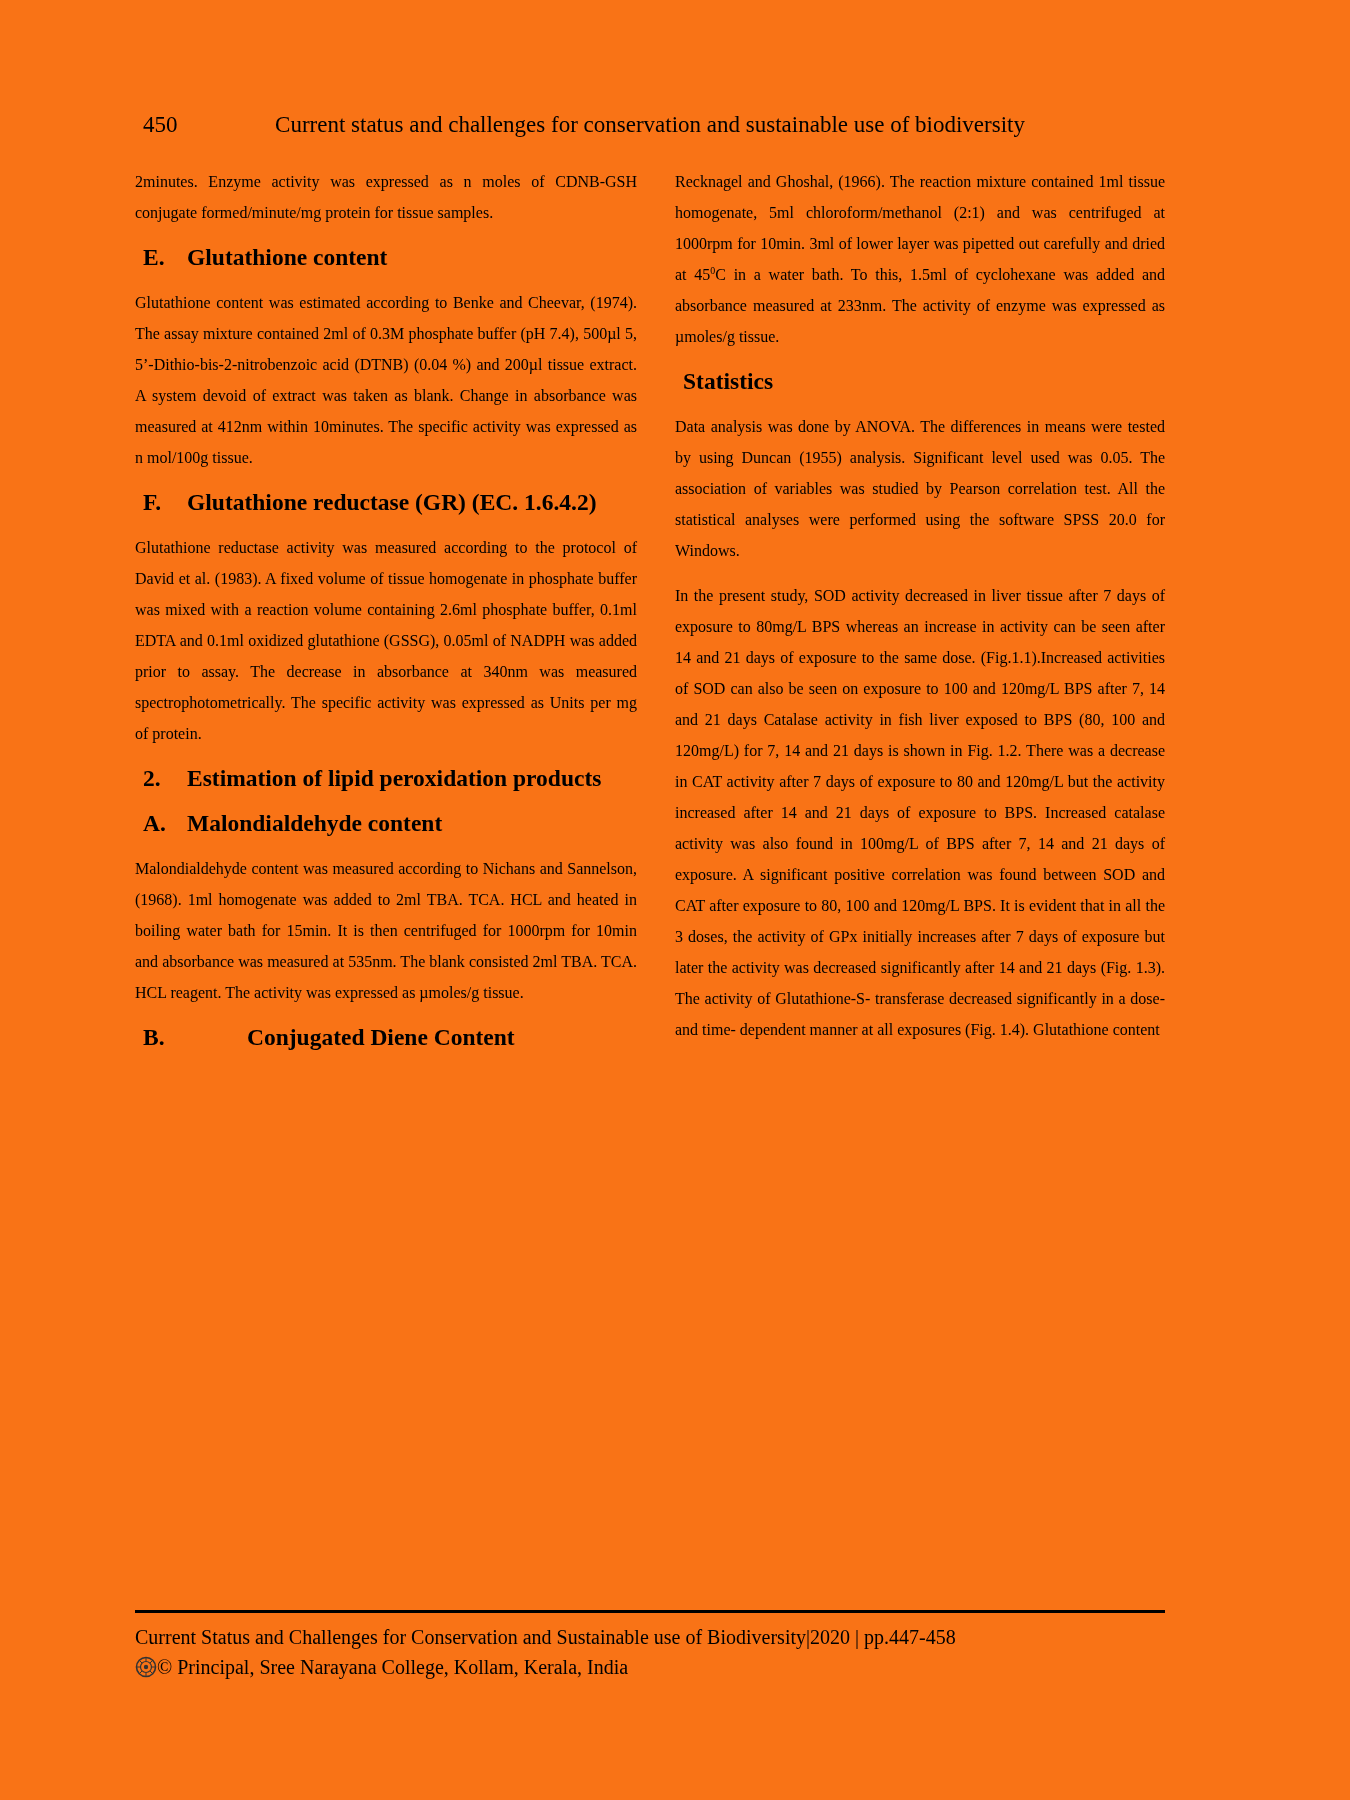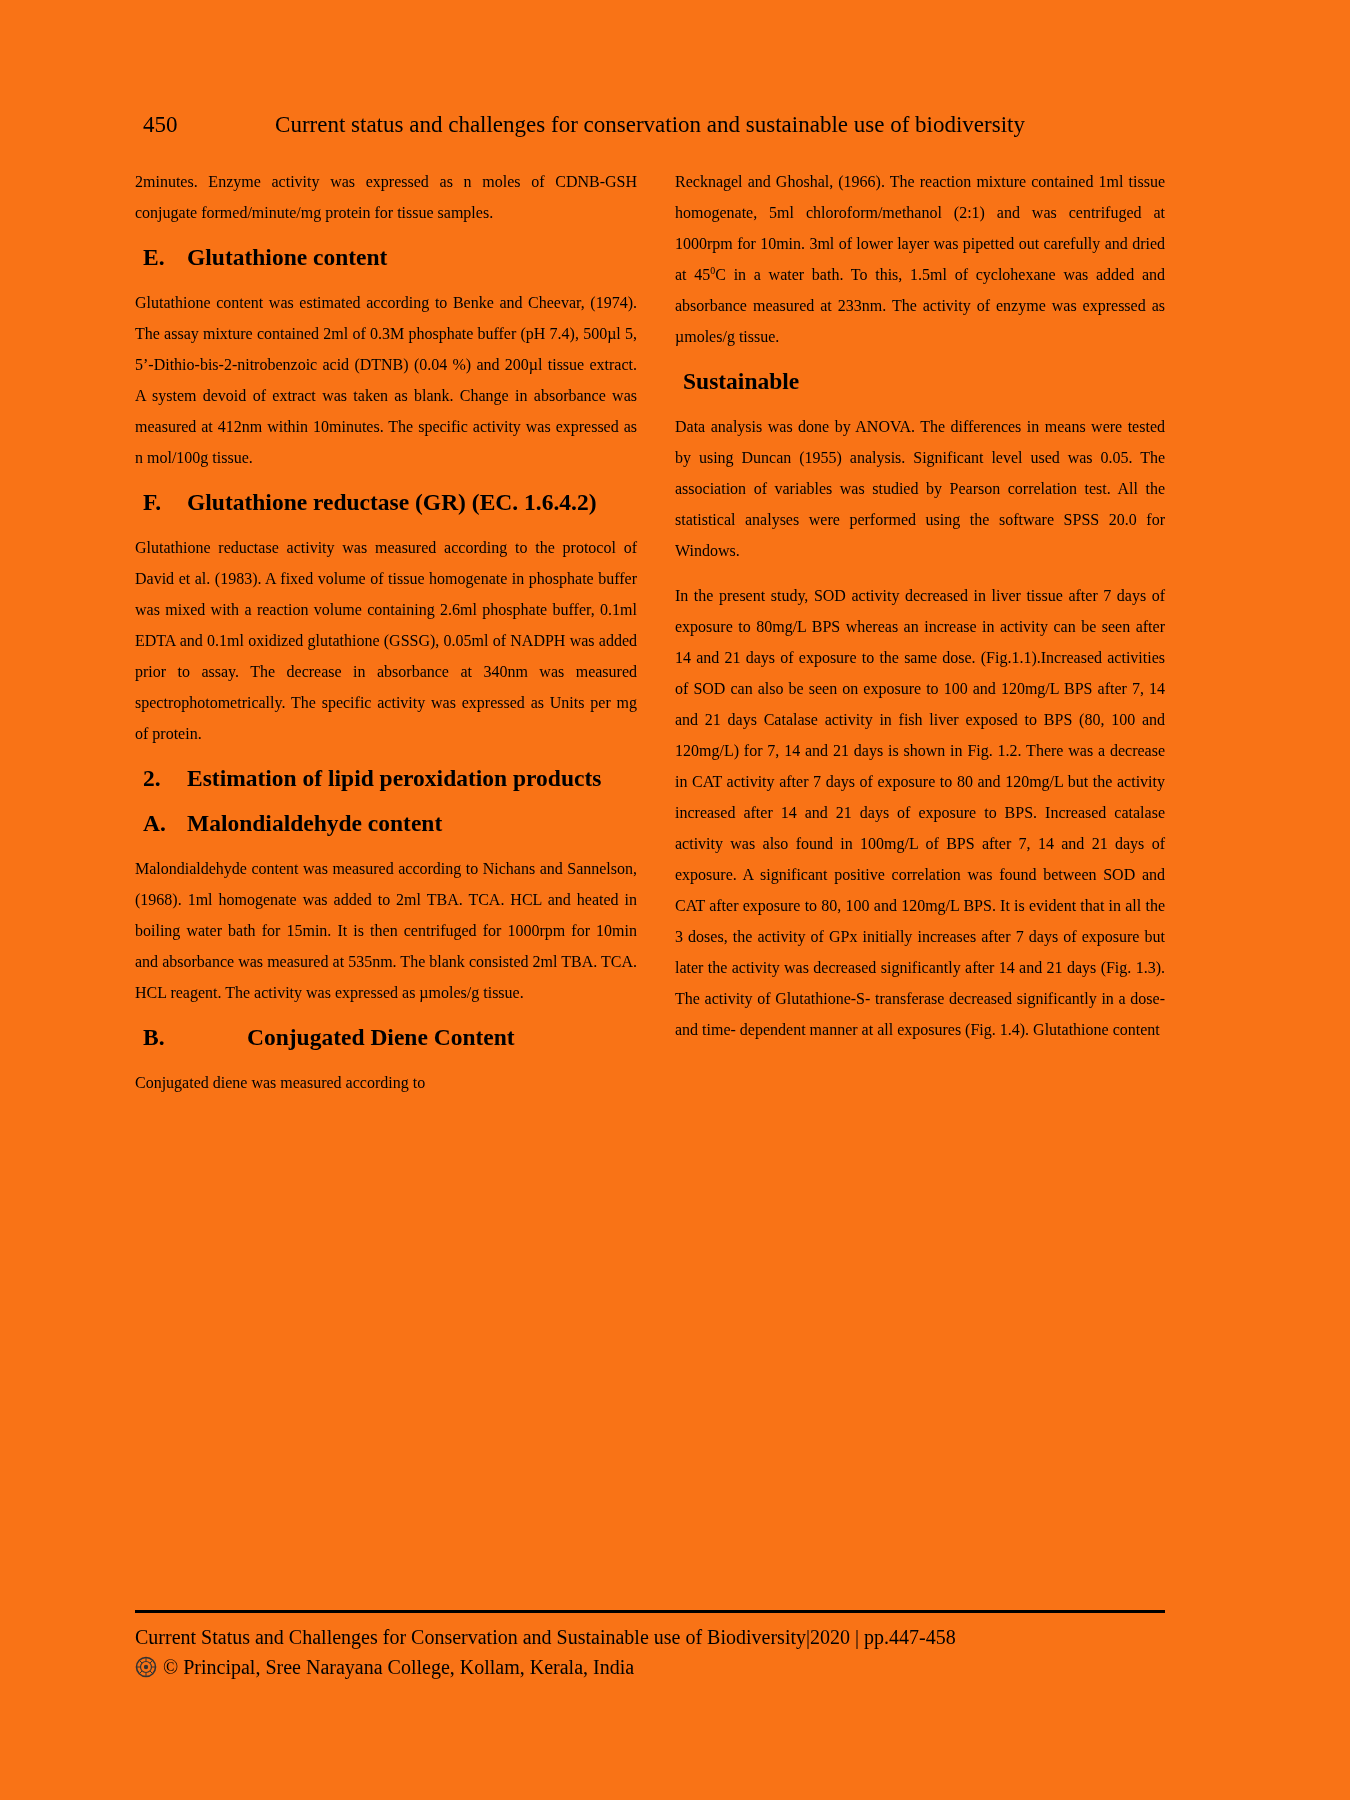--- a/index.html
+++ b/index.html
@@ -76,21 +76,20 @@
     position: absolute;
     top: 1622px;
     left: 135px;
     width: 1060px;
     font-size: 20px;
     line-height: 30px;
   }
   .footer-line2 {
     display: flex;
     align-items: center;
-    gap: 6px;
   }
   .seal { width: 22px; height: 22px; flex: 0 0 auto; }
 </style>
 </head>
 <body>
 
 <div class="page">
 
   <div class="header">
     <span class="page-number">450</span>
@@ -121,27 +120,26 @@
       <div class="head">
         <span class="h-label">A.</span><span>Malondialdehyde content</span>
       </div>
 
       <p class="body-text">Malondialdehyde content was measured according to Nichans and Sannelson, (1968). 1ml homogenate was added to 2ml TBA. TCA. HCL and heated in boiling water bath for 15min. It is then centrifuged for 1000rpm for 10min and absorbance was measured at 535nm. The blank consisted 2ml TBA. TCA. HCL reagent. The activity was expressed as µmoles/g tissue.</p>
 
       <div class="head">
         <span class="h-label-wide">B.</span><span>Conjugated Diene Content</span>
       </div>
 
-      <p class="body-text">Conjugated diene was measured according to</p>
     </div>
 
     <div class="col-right">
       <p class="body-text"><span>Recknagel and Ghoshal, (1966). The reaction mixture contained 1ml tissue homogenate, 5ml chloroform/methanol (2:1) and was centrifuged at 1000rpm for 10min. 3ml of lower layer was pipetted out carefully and dried at 45</span><sup>0</sup><span>C in a water bath. To this, 1.5ml of cyclohexane was added and absorbance measured at 233nm. The activity of enzyme was expressed as µmoles/g tissue.</span></p>
 
-      <div class="head">Sustainable</div>
+      <div class="head">Statistics</div>
 
       <p class="body-text">Data analysis was done by ANOVA. The differences in means were tested by using Duncan (1955) analysis. Significant level used was 0.05. The association of variables was studied by Pearson correlation test. All the statistical analyses were performed using the software SPSS 20.0 for Windows.</p>
 
 
       <p class="body-text">In the present study, SOD activity decreased in liver tissue after 7 days of exposure to 80mg/L BPS whereas an increase in activity can be seen after 14 and 21 days of exposure to the same dose. (Fig.1.1).Increased activities of SOD can also be seen on exposure to 100 and 120mg/L BPS after 7, 14 and 21 days Catalase activity in fish liver exposed to BPS (80, 100 and 120mg/L) for 7, 14 and 21 days is shown in Fig. 1.2. There was a decrease in CAT activity after 7 days of exposure to 80 and 120mg/L but the activity increased after 14 and 21 days of exposure to BPS. Increased catalase activity was also found in 100mg/L of BPS after 7, 14 and 21 days of exposure. A significant positive correlation was found between SOD and CAT after exposure to 80, 100 and 120mg/L BPS. It is evident that in all the 3 doses, the activity of GPx initially increases after 7 days of exposure but later the activity was decreased significantly after 14 and 21 days (Fig. 1.3). The activity of Glutathione-S- transferase decreased significantly in a dose- and time- dependent manner at all exposures (Fig. 1.4). Glutathione content</p>
     </div>
 
   </div>
 
   <div class="footer-rule"></div>

